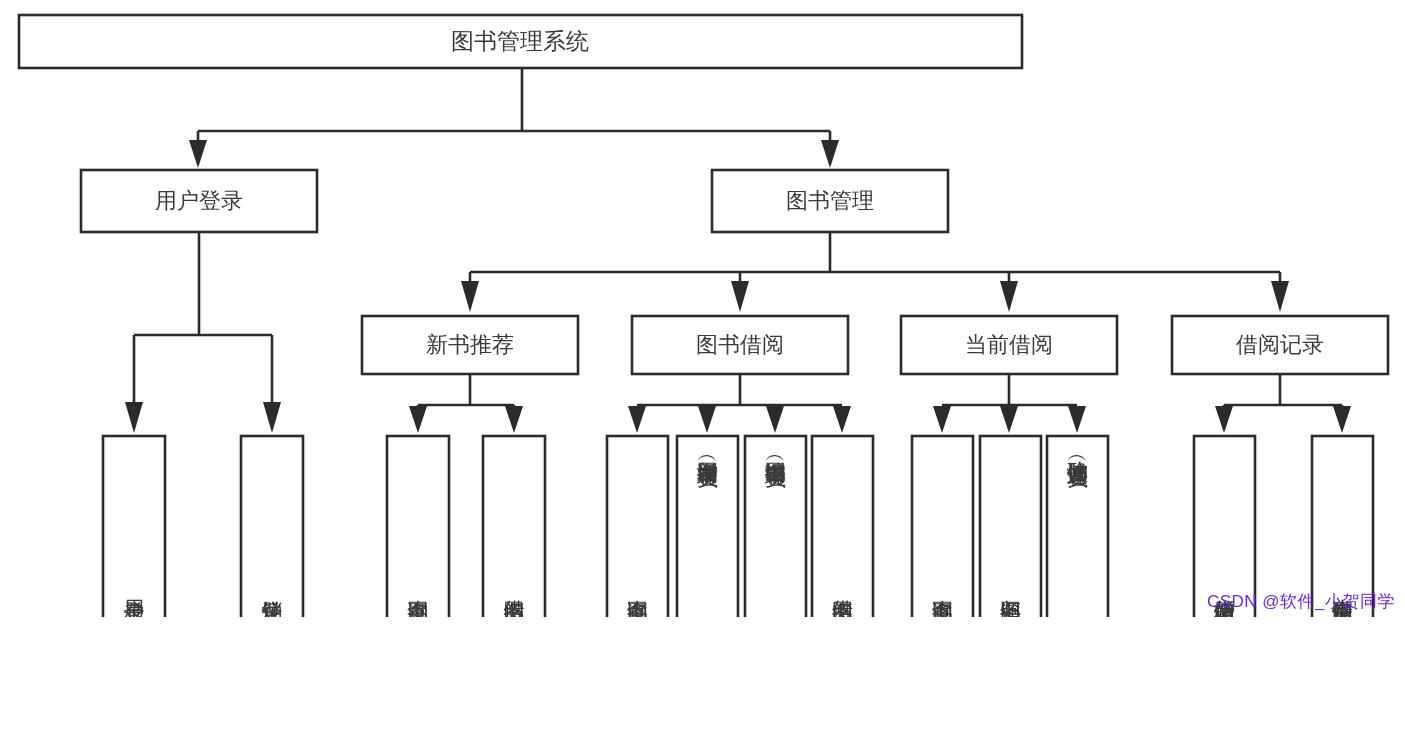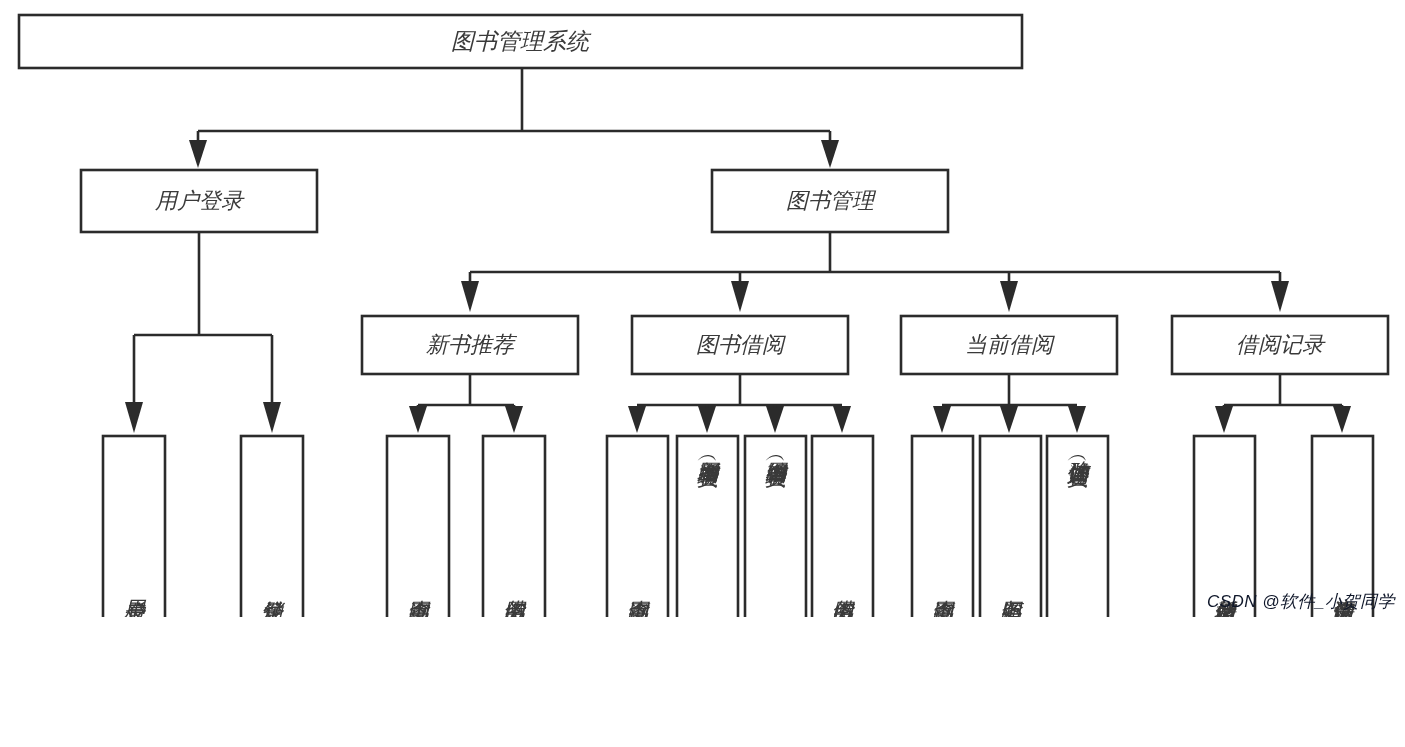--- a/index.html
+++ b/index.html
@@ -9,21 +9,20 @@
   }
   body {
     font-family: "Liberation Sans", "DejaVu Sans", sans-serif;
   }
   #diagram-root {
     position: relative;
     width: 1405px;
     height: 617px;
     background: #ffffff;
     overflow: hidden;
-    font-style: italic;
   }
   svg.flow {
     position: absolute;
     left: 0;
     top: 0;
     width: 1405px;
     height: 747px;
     display: block;
   }
   .node-rect {
@@ -71,21 +70,21 @@
     letter-spacing: 1px;
     color: #3a3a3a;
     white-space: nowrap;
   }
   .watermark {
     position: absolute;
     right: 10px;
     bottom: 4px;
     font-family: "Liberation Sans", "DejaVu Sans", sans-serif;
     font-size: 17px;
-    color: #0f172a;
+    color: #6d28d9;
     letter-spacing: 0.5px;
     white-space: nowrap;
   }
 </style>
 </head>
 <body>
 
 <div id="diagram-root">
 
   <svg class="flow" viewBox="0 0 1405 747" xmlns="http://www.w3.org/2000/svg">

